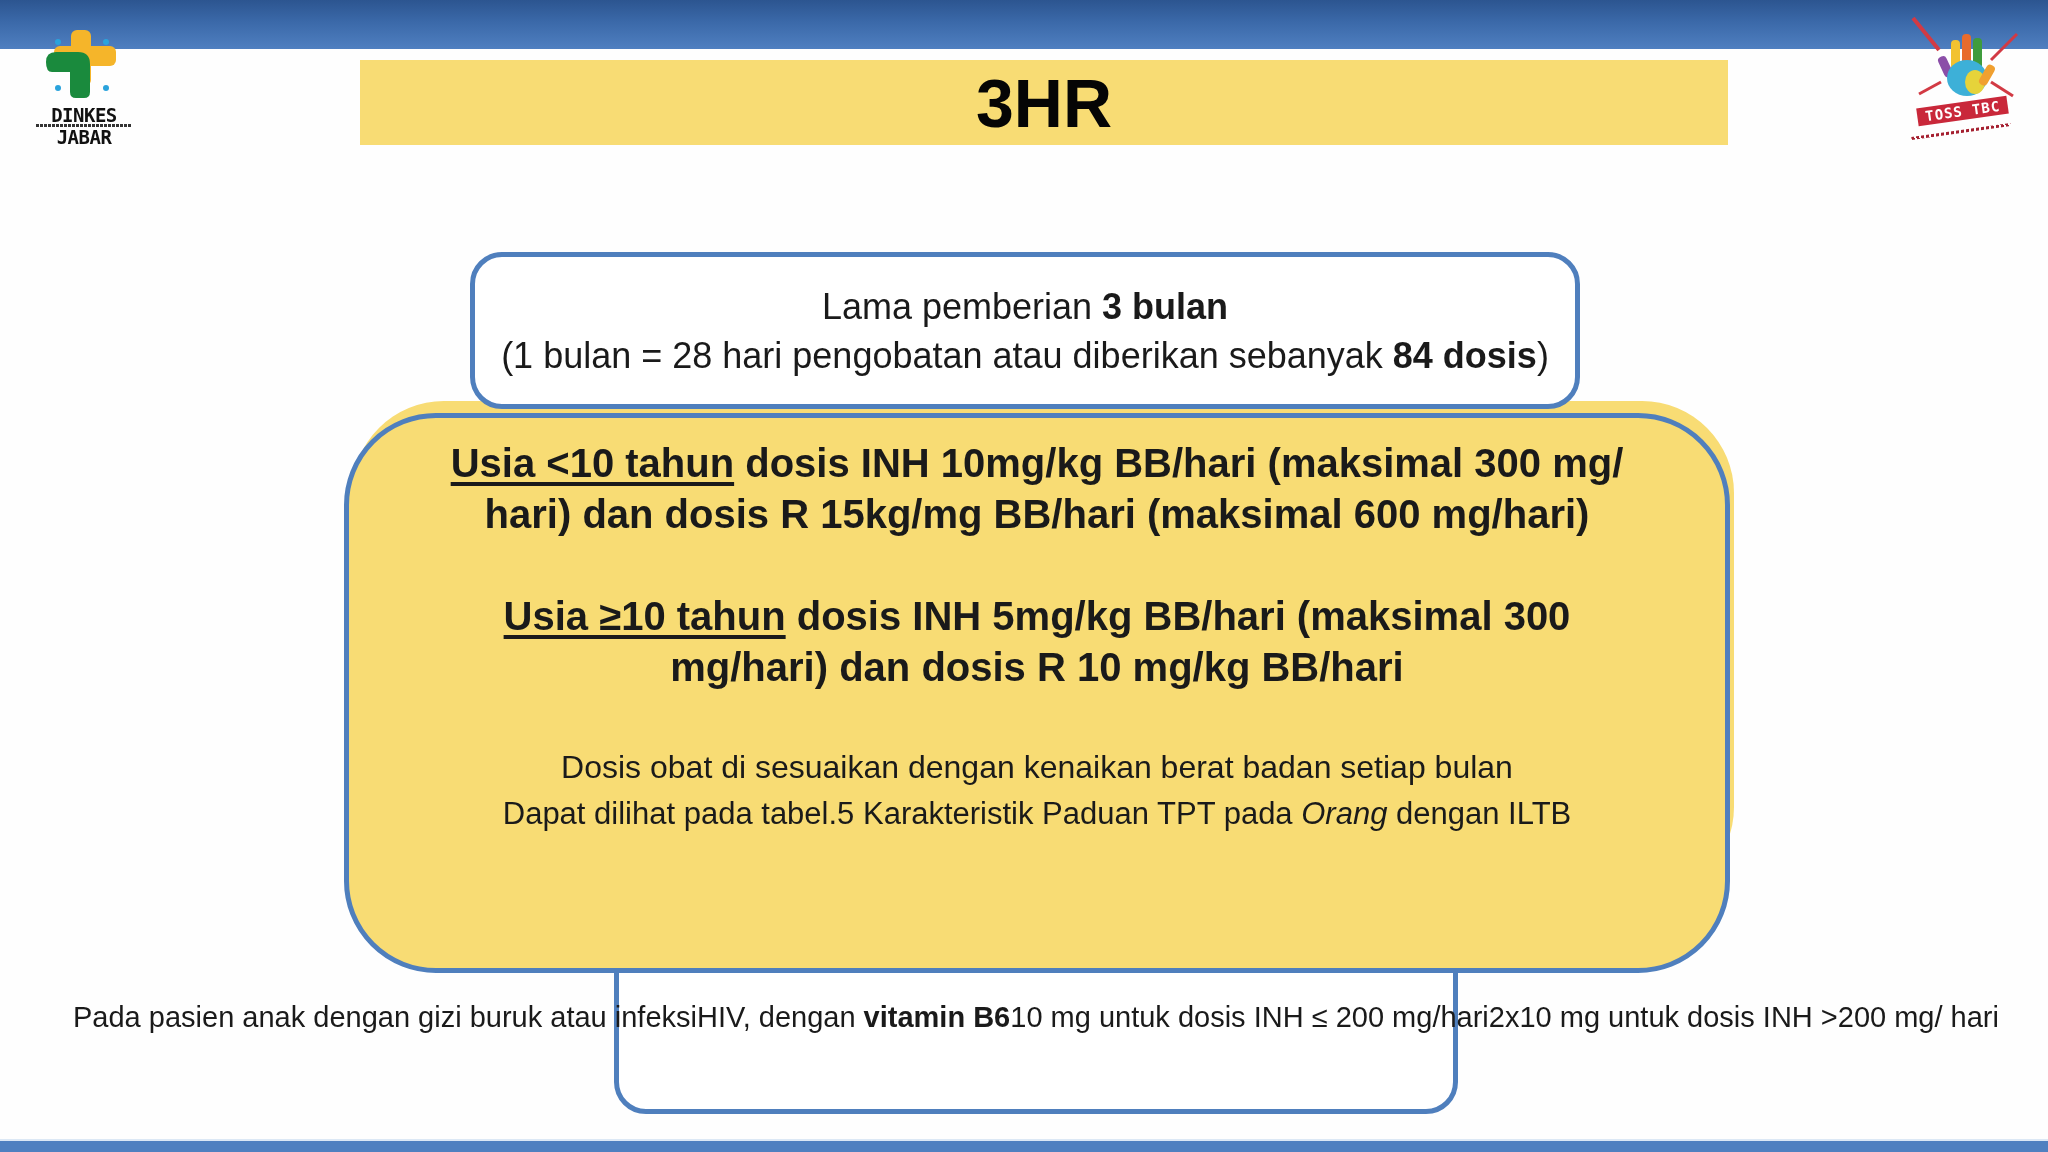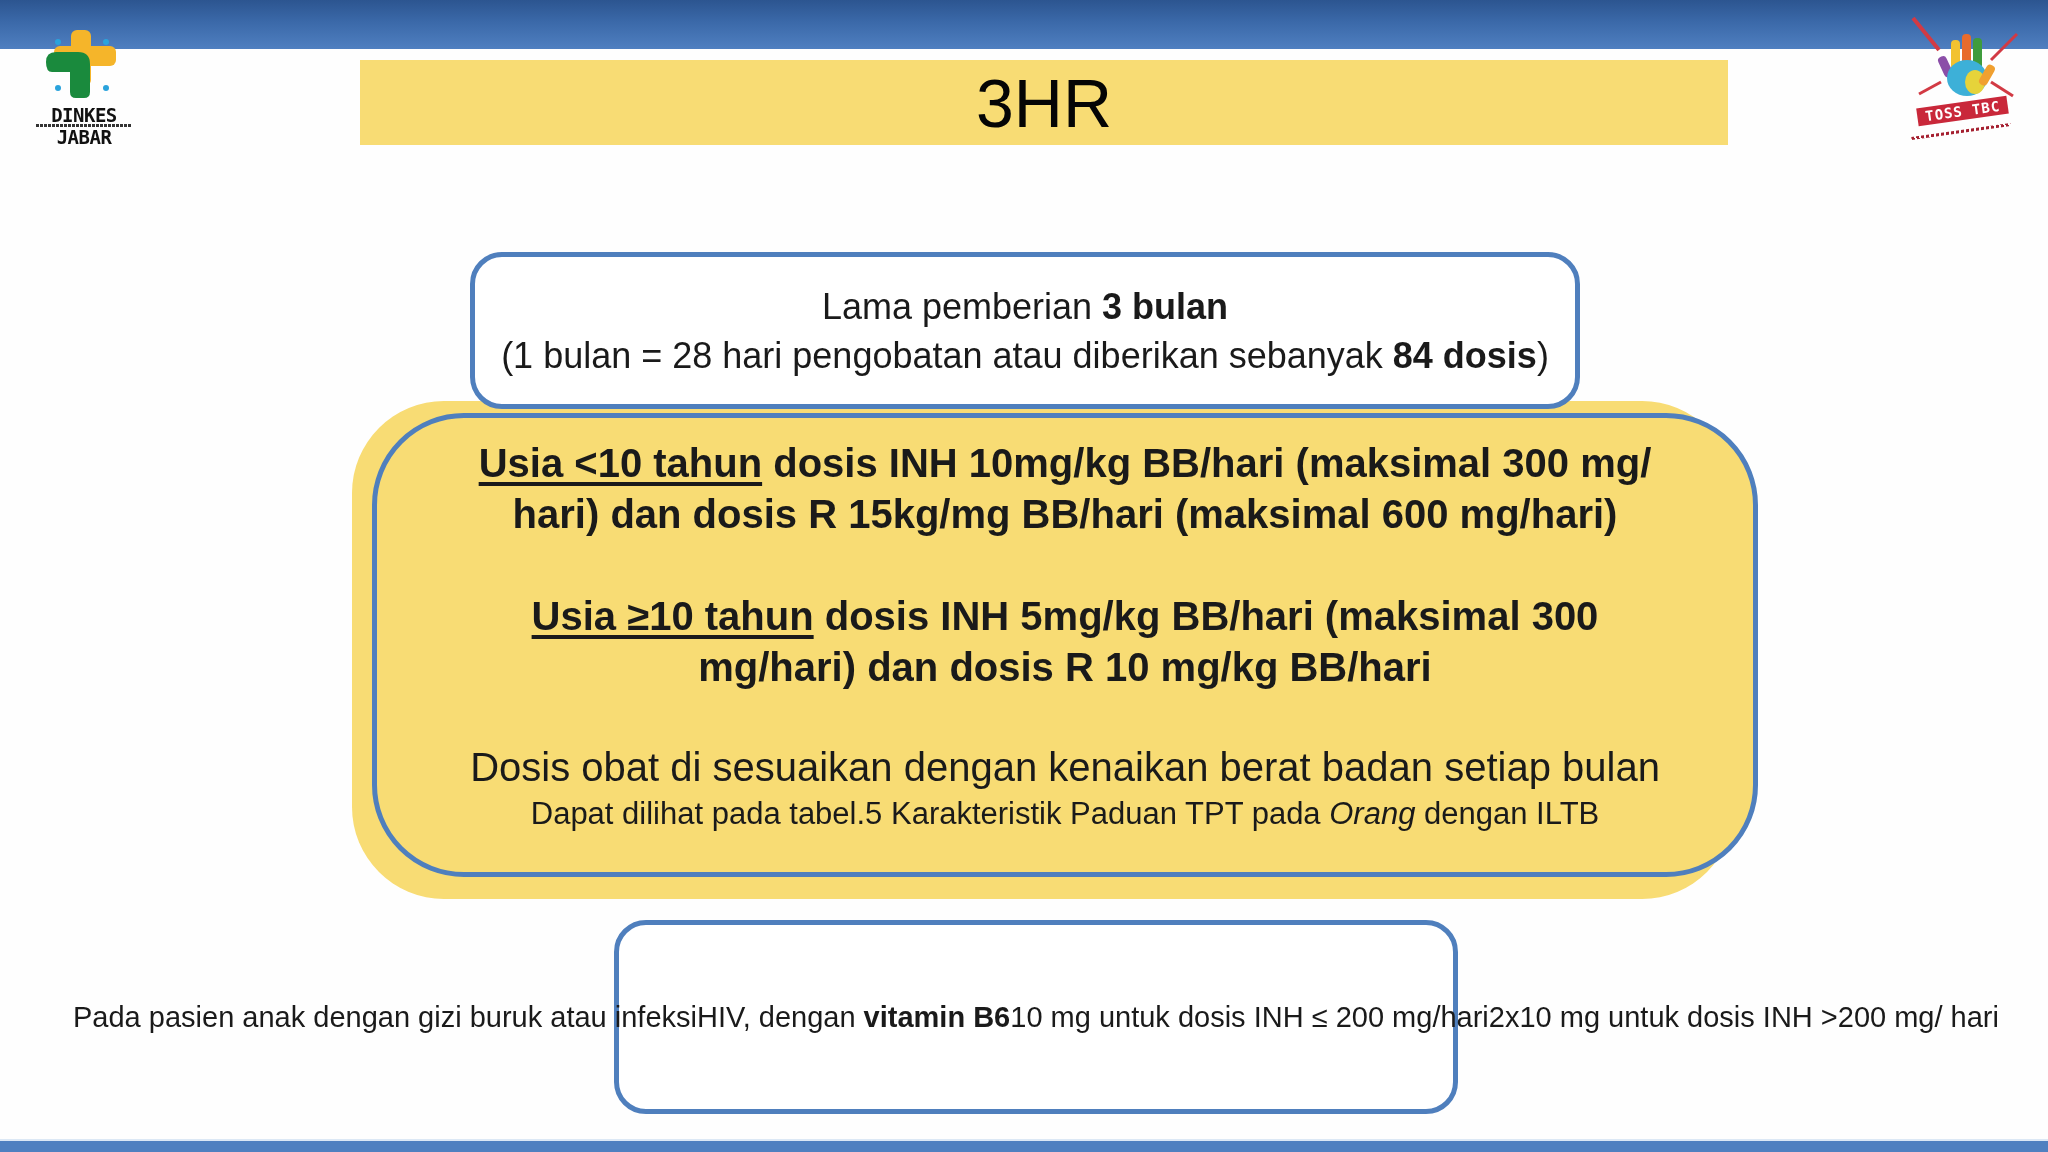--- a/index.html
+++ b/index.html
@@ -44,53 +44,53 @@
       transform: rotate(-8deg);
       background: repeating-linear-gradient(to right, #a52030 0 3px, transparent 3px 5px);
     }
     
     .title-bar {
       position: absolute; left: 360px; top: 60px; width: 1368px; height: 85px;
       background: #f8dc74;
       display: flex; align-items: center; justify-content: center;
     }
     .title-bar .title {
-      font-weight: normal; font-size: 68px; color: #050505; margin-left: 0;
+      font-weight: bold; font-size: 68px; color: #050505; margin-left: 0;
     }
     
     .box-info {
       position: absolute; left: 470px; top: 252px; width: 1110px; height: 157px;
       box-sizing: border-box; border: 5px solid #4f7fbd; border-radius: 32px;
       background: #ffffff; z-index: 3;
       display: flex; flex-direction: column; align-items: center; justify-content: center;
       font-size: 36px; line-height: 49px; color: #1a1a1a; text-align: center;
     }
     .box-info .line { white-space: nowrap; }
     b { font-weight: bold; }
     
     .yellow-back {
       position: absolute; left: 352px; top: 401px; width: 1382px; height: 498px;
       background: #f8dc74; border-radius: 92px; z-index: 1;
     }
     .box-dose {
-      position: absolute; left: 344px; top: 413px; width: 1386px; height: 464px;
+      position: absolute; left: 344px; top: 413px; width: 1386px; height: 560px;
       box-sizing: border-box; border: 5px solid #4f7fbd; border-radius: 92px;
       background: #f8dc74; z-index: 2;
-      text-align: center; color: #1a1a1a; margin-left: 28px;
+      text-align: center; color: #1a1a1a;
     }
     .dose-block {
       position: absolute; left: 0; width: 100%;
       font-weight: bold; font-size: 40px; line-height: 51px; white-space: nowrap;
     }
     .dose-block u { text-decoration: underline; text-decoration-thickness: 4px; text-underline-offset: 5px; }
     .dose-1 { top: 20px; }
     .dose-2 { top: 173px; }
     .note-main {
       position: absolute; left: 0; width: 100%; top: 325px;
-      font-size: 40px; line-height: 48px; white-space: nowrap;
+      font-size: 32px; line-height: 48px; white-space: nowrap;
     }
     .note-sub {
       position: absolute; left: 0; width: 100%; top: 377px;
       font-size: 31px; line-height: 38px; white-space: nowrap;
     }
     
     .box-vit {
       position: absolute; left: 614px; top: 920px; width: 844px; height: 194px;
       box-sizing: border-box; border: 5px solid #4f7fbd; border-radius: 32px;
       background: #ffffff;

